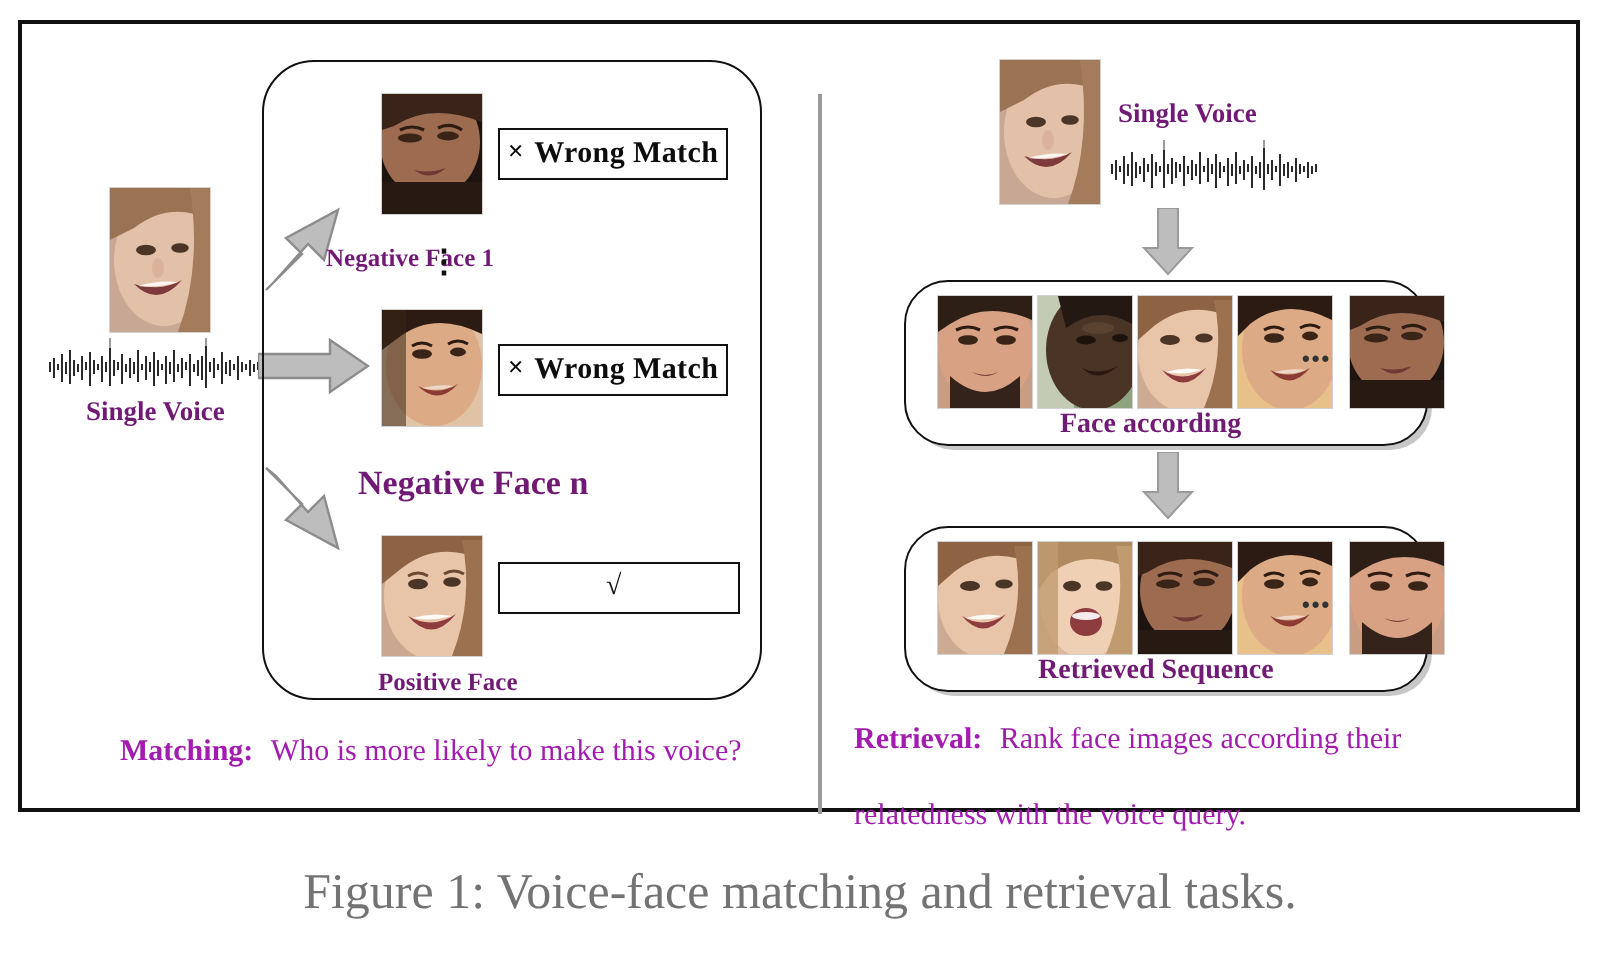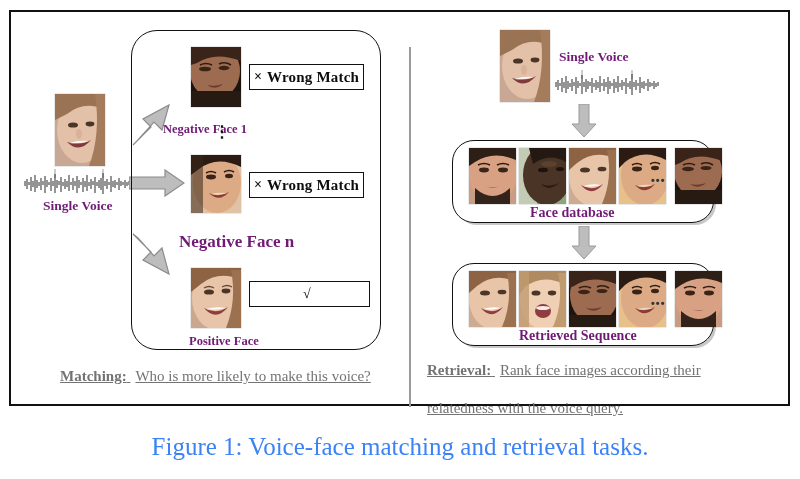--- a/index.html
+++ b/index.html
@@ -67,34 +67,33 @@
     background: transparent;
     box-sizing: border-box;
   }
   .rrect.shadowed {
     box-shadow: 3px 3px 0 -1px rgba(0,0,0,.22);
     border-radius: 22px;
   }
   .caption-line {
     position: absolute;
     font-family: "Liberation Serif", serif;
-    color: #737373;
+    color: #a21caf;
     white-space: nowrap;
-    text-decoration: underline;
   }
   .caption-line b { font-weight: bold; }
   .figcaption {
     position: absolute;
     left: 0;
     top: 433px;
     width: 800px;
     text-align: center;
     font-family: "Liberation Serif", serif;
     font-size: 25px;
-    color: #3b82f6;
+    color: #737373;
   }
   .dots-vert {
     position: absolute;
     font-family: "Liberation Serif", serif;
     font-weight: bold;
     color: #111;
     font-size: 15px;
     line-height: 4px;
     letter-spacing: 0;
   }
@@ -418,21 +417,21 @@
       <ellipse cx="23" cy="23" rx="24" ry="27" fill="#9d6b50"></ellipse>
       <path d="M0 0 H47 V13 Q22 3 5 15 L0 17 Z" fill="#3a2318"></path>
       <path d="M0 42 H47 V56 H0 Z" fill="#271a12"></path>
       <ellipse cx="13" cy="21" rx="6" ry="2.2" fill="#3a2418"></ellipse>
       <ellipse cx="31" cy="20" rx="5.5" ry="2.1" fill="#3a2418"></ellipse>
       <path d="M8 17 Q14 14 20 17" stroke="#2e1c12" stroke-width="1.6" fill="none"></path>
       <path d="M26 16 Q32 13 38 17" stroke="#2e1c12" stroke-width="1.6" fill="none"></path>
       <path d="M15 36 Q23 42 31 35 Q23 38 15 36 Z" fill="#6d3a33"></path>
     </svg>
   </div>
-  <div class="label" style="left:519px; top:193px; font-size:14px;">Face database</div>
+  <div class="label" style="left:519px; top:193px; font-size:14px;">Face according</div>
 
   <div class="abs" style="left:560px; top:214px; width:26px; height:34px;">
     <svg width="26" height="34" viewBox="0 0 26 34">
       <polygon points="8,0 18,0 18,20 25,20 13,33 1,20 8,20" fill="#bdbdbd" stroke="#9a9a9a" stroke-width="1"></polygon>
     </svg>
   </div>
 
   <div class="rrect shadowed" style="left:441px; top:251px; width:262px; height:83px;"></div>
 
   <div class="face" style="left:458px; top:259px; width:47px; height:56px; overflow:hidden;">

